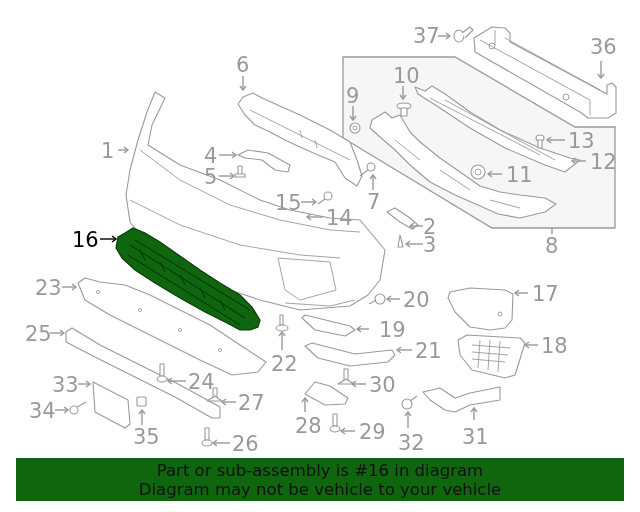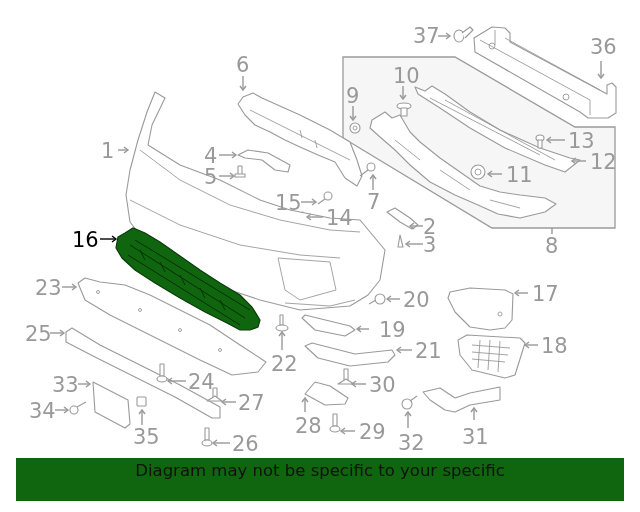--- a/index.html
+++ b/index.html
@@ -310,14 +310,15 @@
   <text class="callout" x="462" y="444">31</text>
   <text class="callout" x="398" y="450">32</text>
   <text class="callout" x="52" y="392">33</text>
   <text class="callout" x="29" y="418">34</text>
   <text class="callout" x="133" y="444">35</text>
   <text class="callout" x="590" y="54">36</text>
   <text class="callout" x="413" y="43">37</text>
 </svg>
 
 <div id="banner">
-  <div>Diagram may not be specific to your specific</div>
+  <div>Part or sub-assembly is #16 in diagram</div>
+  <div>Diagram may not be vehicle to your vehicle</div>
 </div>
 
 </body></html>

